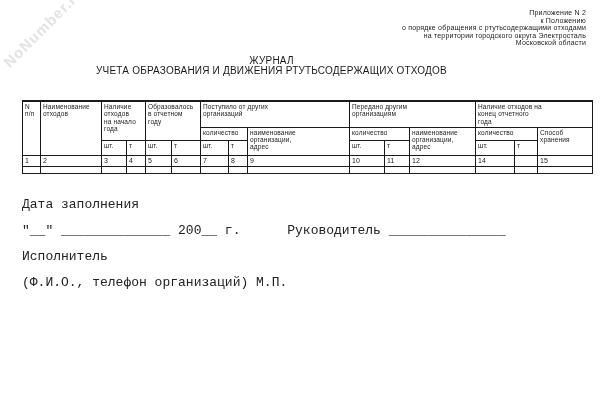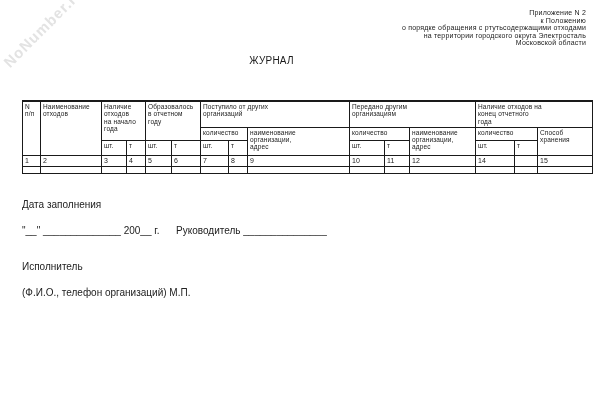--- a/index.html
+++ b/index.html
@@ -44,43 +44,44 @@
   }
   tr.row-a  { height:26px; }
   tr.row-b  { height:13px; }
   tr.row-c  { height:15px; }
   tr.row-num { height:11px; }
   tr.row-num td { font-size:7px; white-space:nowrap; }
   tr.row-empty { height:7px; }
 
   .footer {
     position:absolute; left:22px; top:184px;
-    font-family:Liberation Sans, sans-serif;
-    font-size:10px; line-height:8.6px;
+    font-family:Liberation Mono, monospace;
+    font-size:13px; line-height:8.6px;
     white-space:pre; color:#222;
   }
-  .footer .gap { margin-top:10px; }
+  .footer .gap { }
 </style>
 </head>
 <body>
 
 <div class="page">
 
   <div class="watermark">NoNumber.ru</div>
 
   <div class="annotation">
     <div>Приложение N 2</div>
     <div>к Положению</div>
     <div>о порядке обращения с ртутьсодержащими отходами</div>
     <div>на территории городского округа Электросталь</div>
     <div>Московской области</div>
   </div>
 
   <div class="title-block">
     <div>ЖУРНАЛ</div>
+    <div>УЧЕТА ОБРАЗОВАНИЯ И ДВИЖЕНИЯ РТУТЬСОДЕРЖАЩИХ ОТХОДОВ</div>
   </div>
 
   <table class="journal">
     <colgroup>
       <col style="width:18px">
         <col style="width:61px">
         <col style="width:25px">
       <col style="width:19px">
         <col style="width:26px">
         <col style="width:29px">

